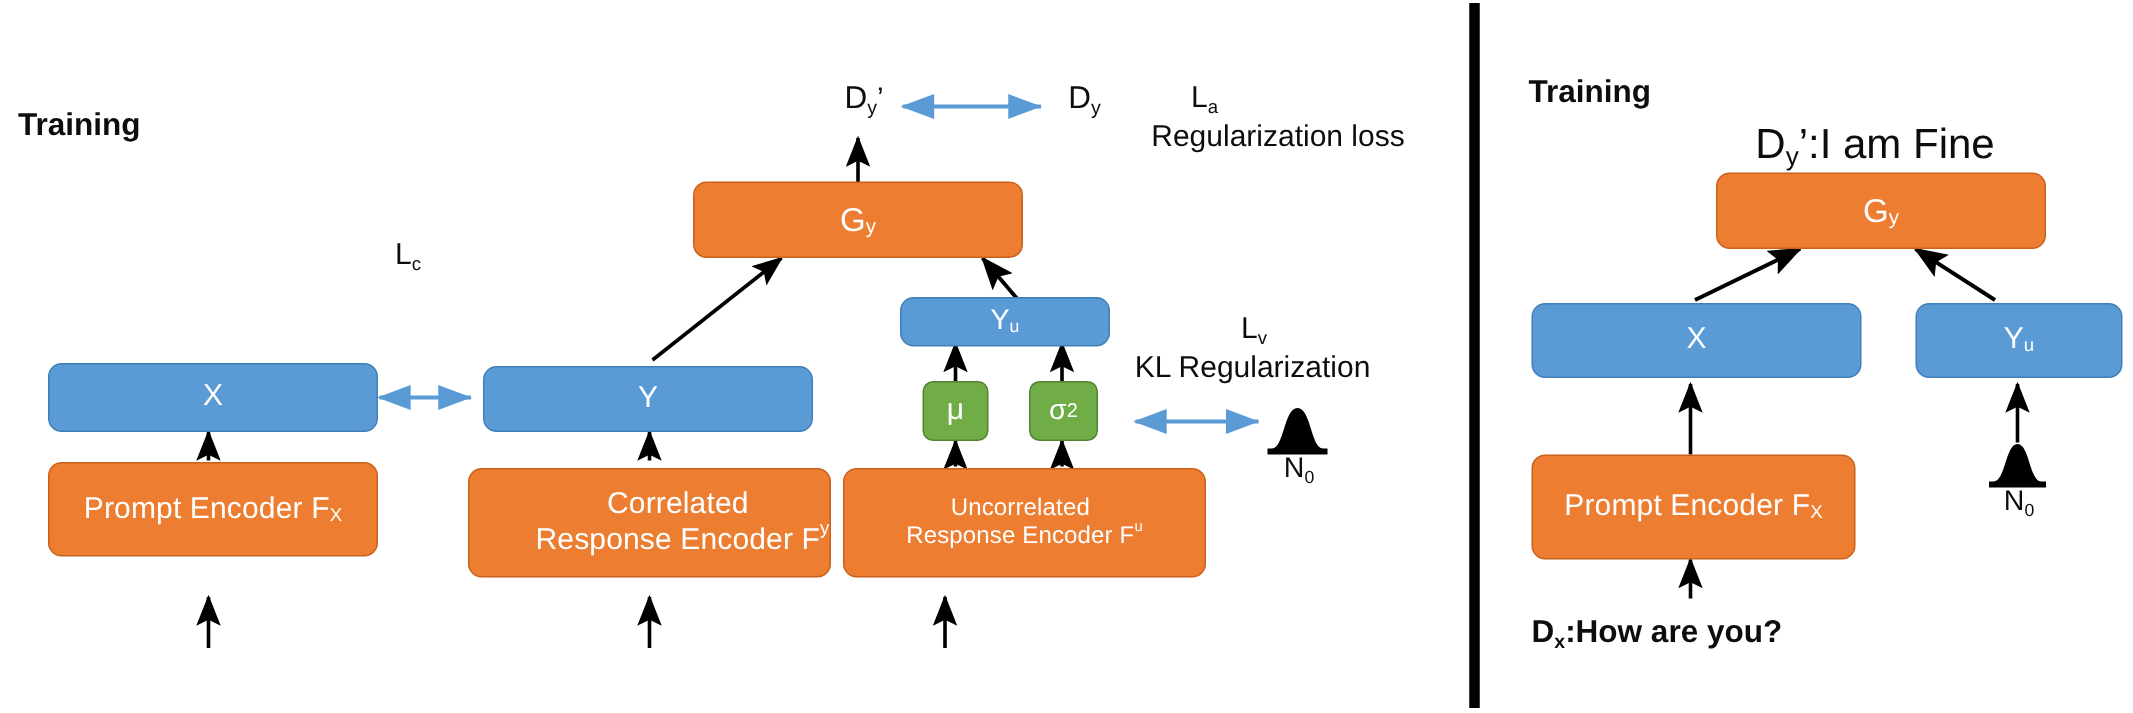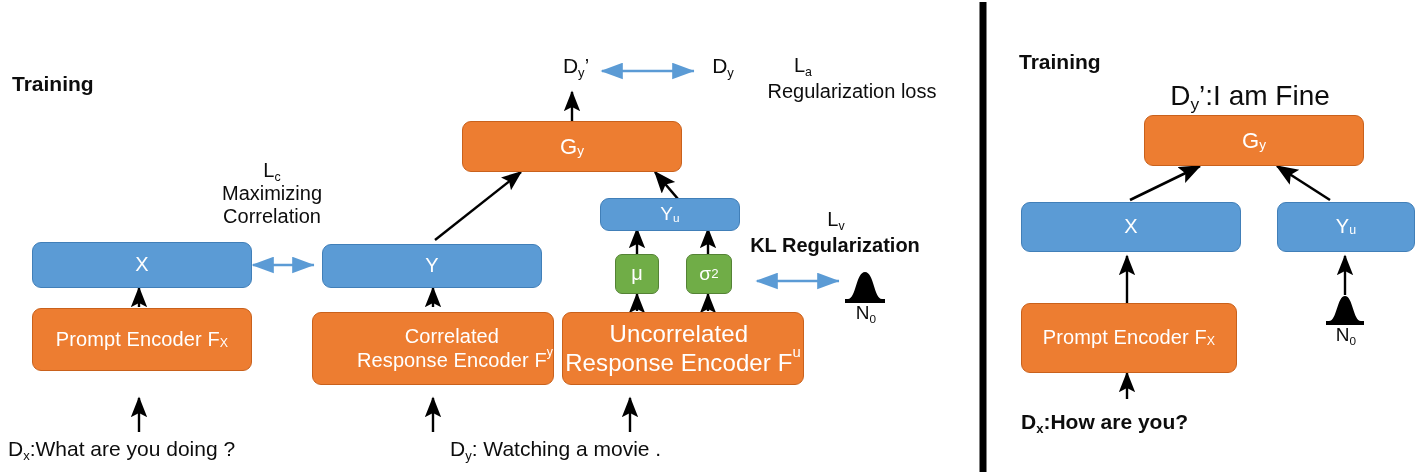--- a/index.html
+++ b/index.html
@@ -125,49 +125,45 @@
   <div class="lbl bold" style="left:12px; top:72px; font-size:21px; text-align:left;">Training</div>
 
   <div class="lbl" style="left:546px; top:54px; font-size:21px; width:60px;">D<sub>y</sub><span class="prime">’</span></div>
 
   <div class="lbl" style="left:700px; top:54px; font-size:21px; width:46px;">D<sub>y</sub></div>
 
   <div class="lbl" style="left:773px; top:54px; font-size:20px; width:60px;">L<sub>a</sub></div>
   <div class="lbl" style="left:752px; top:80px; font-size:20px; width:200px;">Regularization loss</div>
 
   <div class="lbl" style="left:242px; top:159px; font-size:20px; width:60px;">L<sub>c</sub></div>
-  <div class="lbl" style="left:212px; top:182px; font-size:20px; width:120px;">Maximizing
-Correlation</div>
 
   <div class="lbl" style="left:806px; top:208px; font-size:20px; width:60px;">L<sub>v</sub></div>
-  <div class="lbl" style="left:740px; top:234px; font-size:20px; width:190px;font-weight:bold;">KL Regularization</div>
+  <div class="lbl" style="left:740px; top:234px; font-size:20px; width:190px;">KL Regularization</div>
 
   <div class="lbl" style="left:843px; top:302px; font-size:19px; width:46px;">N<sub>0</sub></div>
 
   <div class="node orange" style="left:462px; top:121px; width:220px; height:51px; font-size:22px;">G<sub>y</sub></div>
 
   <div class="node blue" style="left:600px; top:198px; width:140px; height:33px; font-size:19px;">Y<sub>u</sub></div>
 
   <div class="node blue" style="left:32px; top:242px; width:220px; height:46px; font-size:20px;">X</div>
 
   <div class="node blue" style="left:322px; top:244px; width:220px; height:44px; font-size:20px;">Y</div>
 
   <div class="node green" style="left:615px; top:254px; width:44px; height:40px; font-size:20px;">μ</div>
 
   <div class="node green" style="left:686px; top:254px; width:46px; height:40px; font-size:19px;">σ<sup style="font-size:.7em;">2</sup></div>
 
   <div class="node orange" style="left:32px; top:308px; width:220px; height:63px; font-size:20px;">Prompt Encoder F<sub>X</sub></div>
 
   <div class="node orange" style="left:312px; top:312px; width:242px; height:73px; font-size:20px;justify-content:flex-end;">Correlated<br>Response Encoder F<sub>y</sub></div>
 
-  <div class="node orange" style="left:562px; top:312px; width:242px; height:73px; font-size:24px;">Uncorrelated<br>Response Encoder F<sub>u</sub></div>
+  <div class="node orange" style="left:562px; top:312px; width:242px; height:73px; font-size:16px;">Uncorrelated<br>Response Encoder F<sub>u</sub></div>
 
-  <div class="lbl" style="left:8px; top:437px; font-size:21px; width:270px; text-align:left;">D<sub>x</sub>:What are you doing ?</div>
 
-  <div class="lbl" style="left:450px; top:437px; font-size:21px; width:260px; text-align:left;">D<sub>y</sub>: Watching a movie .</div>
 
   <div class="lbl bold" style="left:1019px; top:50px; font-size:21px; text-align:left;">Training</div>
 
   <div class="lbl" style="left:1140px; top:64px; font-size:28px; width:220px;margin-top:16px;">D<sub>y</sub>’:I am Fine</div>
 
   <div class="node orange" style="left:1144px; top:115px; width:220px; height:51px; font-size:22px;">G<sub>y</sub></div>
 
   <div class="node blue" style="left:1021px; top:202px; width:220px; height:50px; font-size:20px;">X</div>
 
   <div class="node blue" style="left:1277px; top:202px; width:138px; height:50px; font-size:20px;">Y<sub>u</sub></div>

